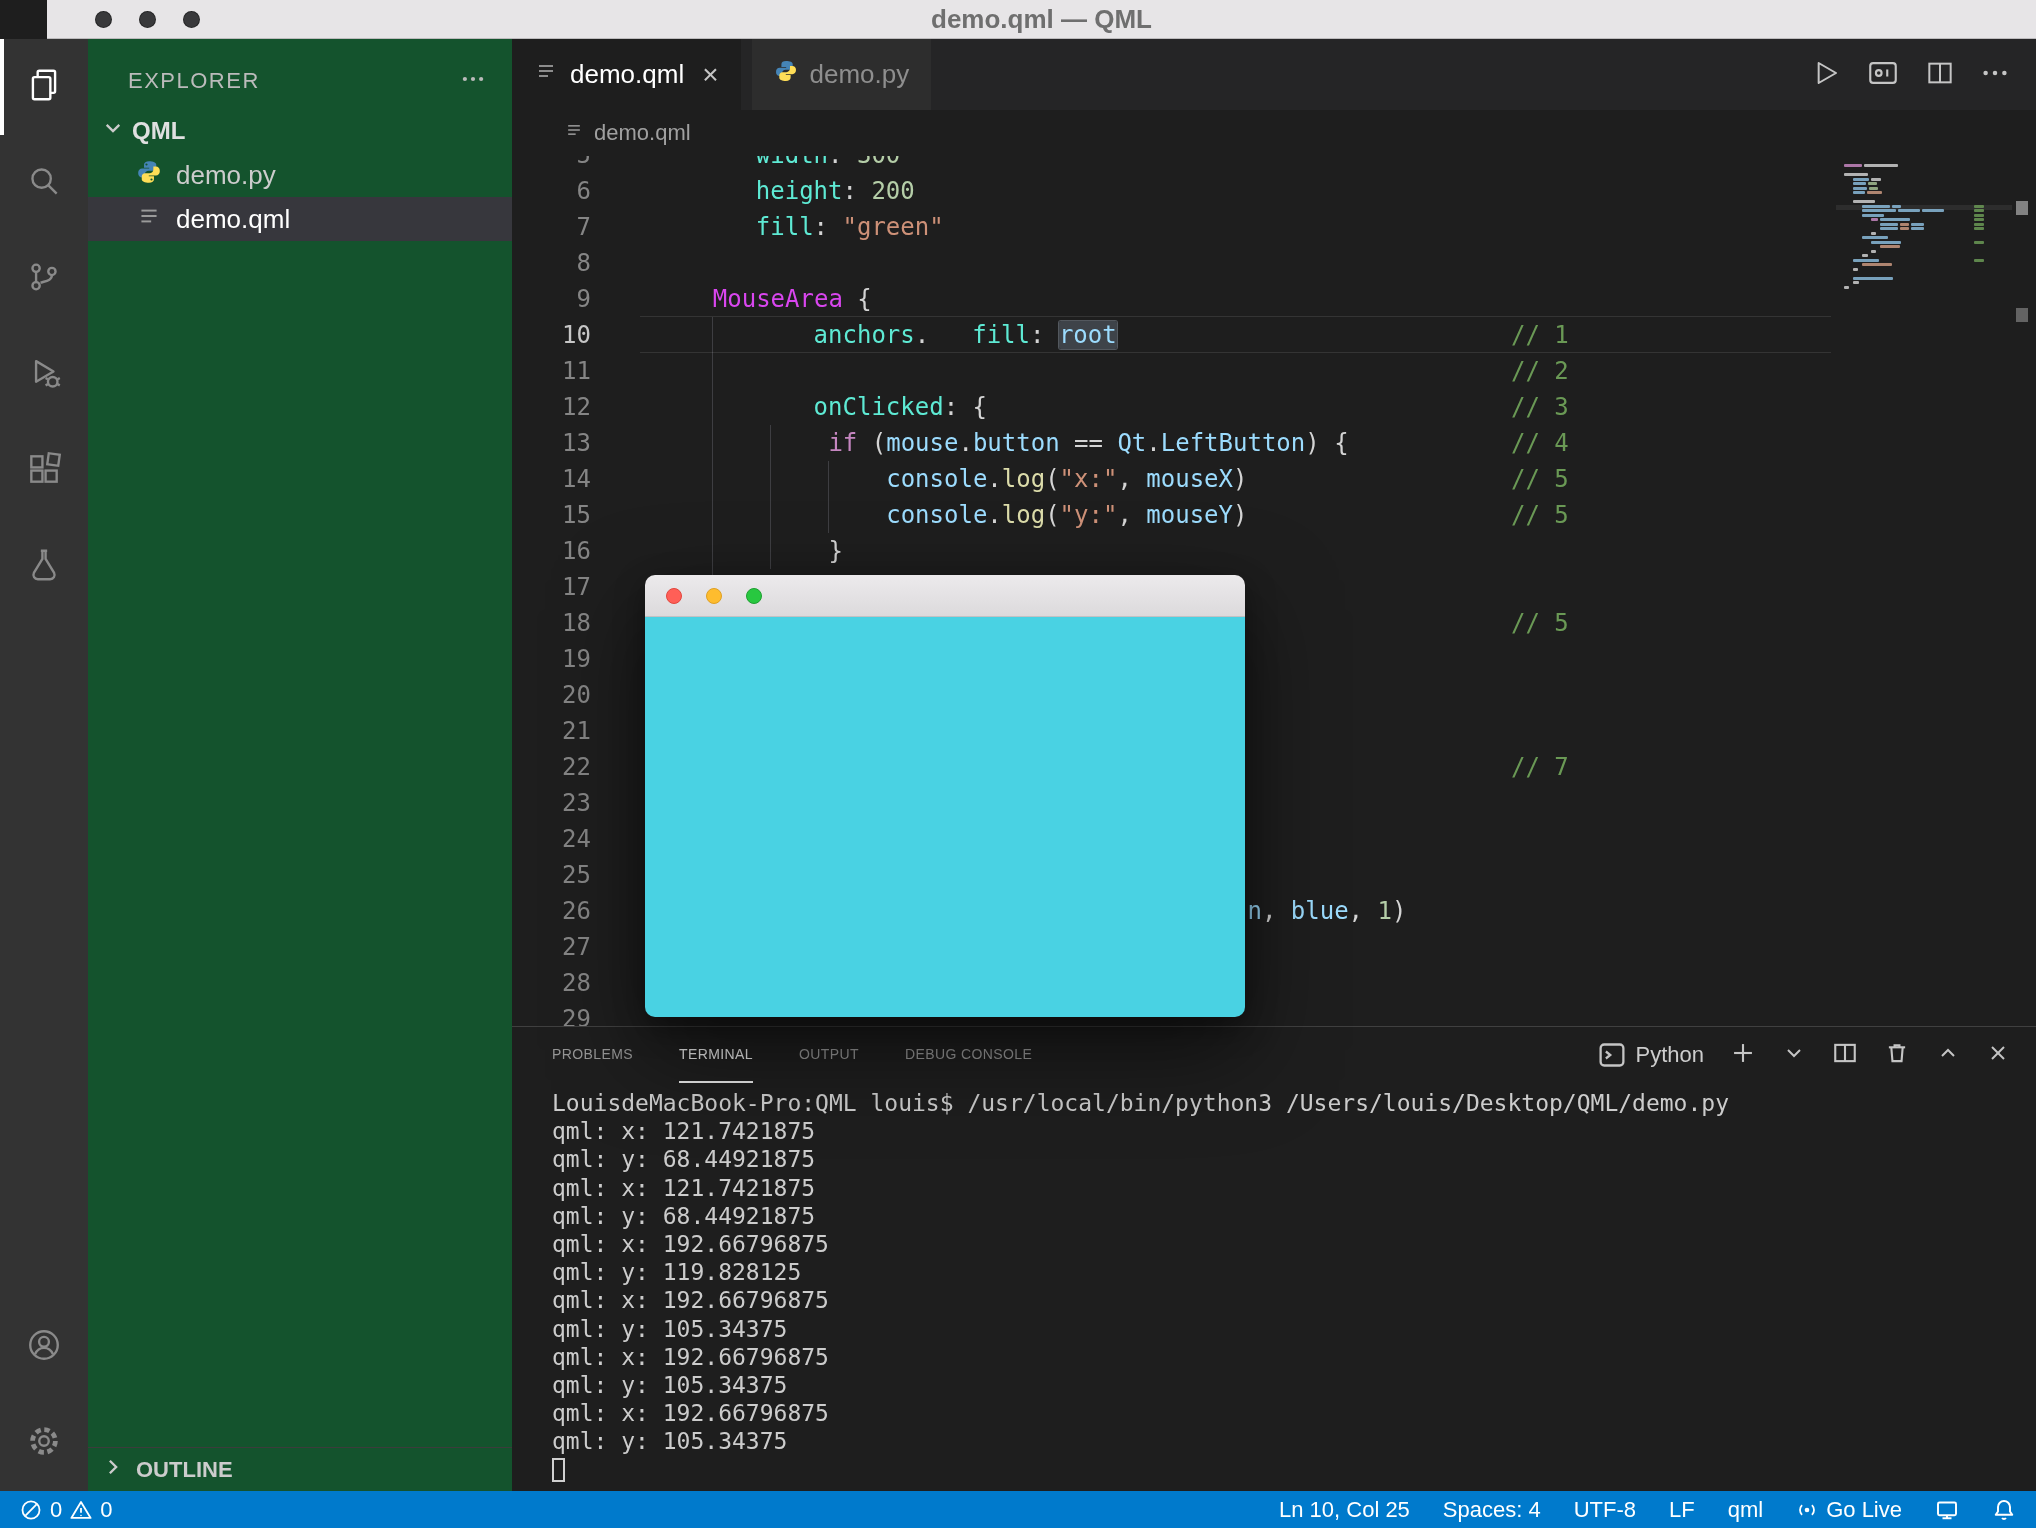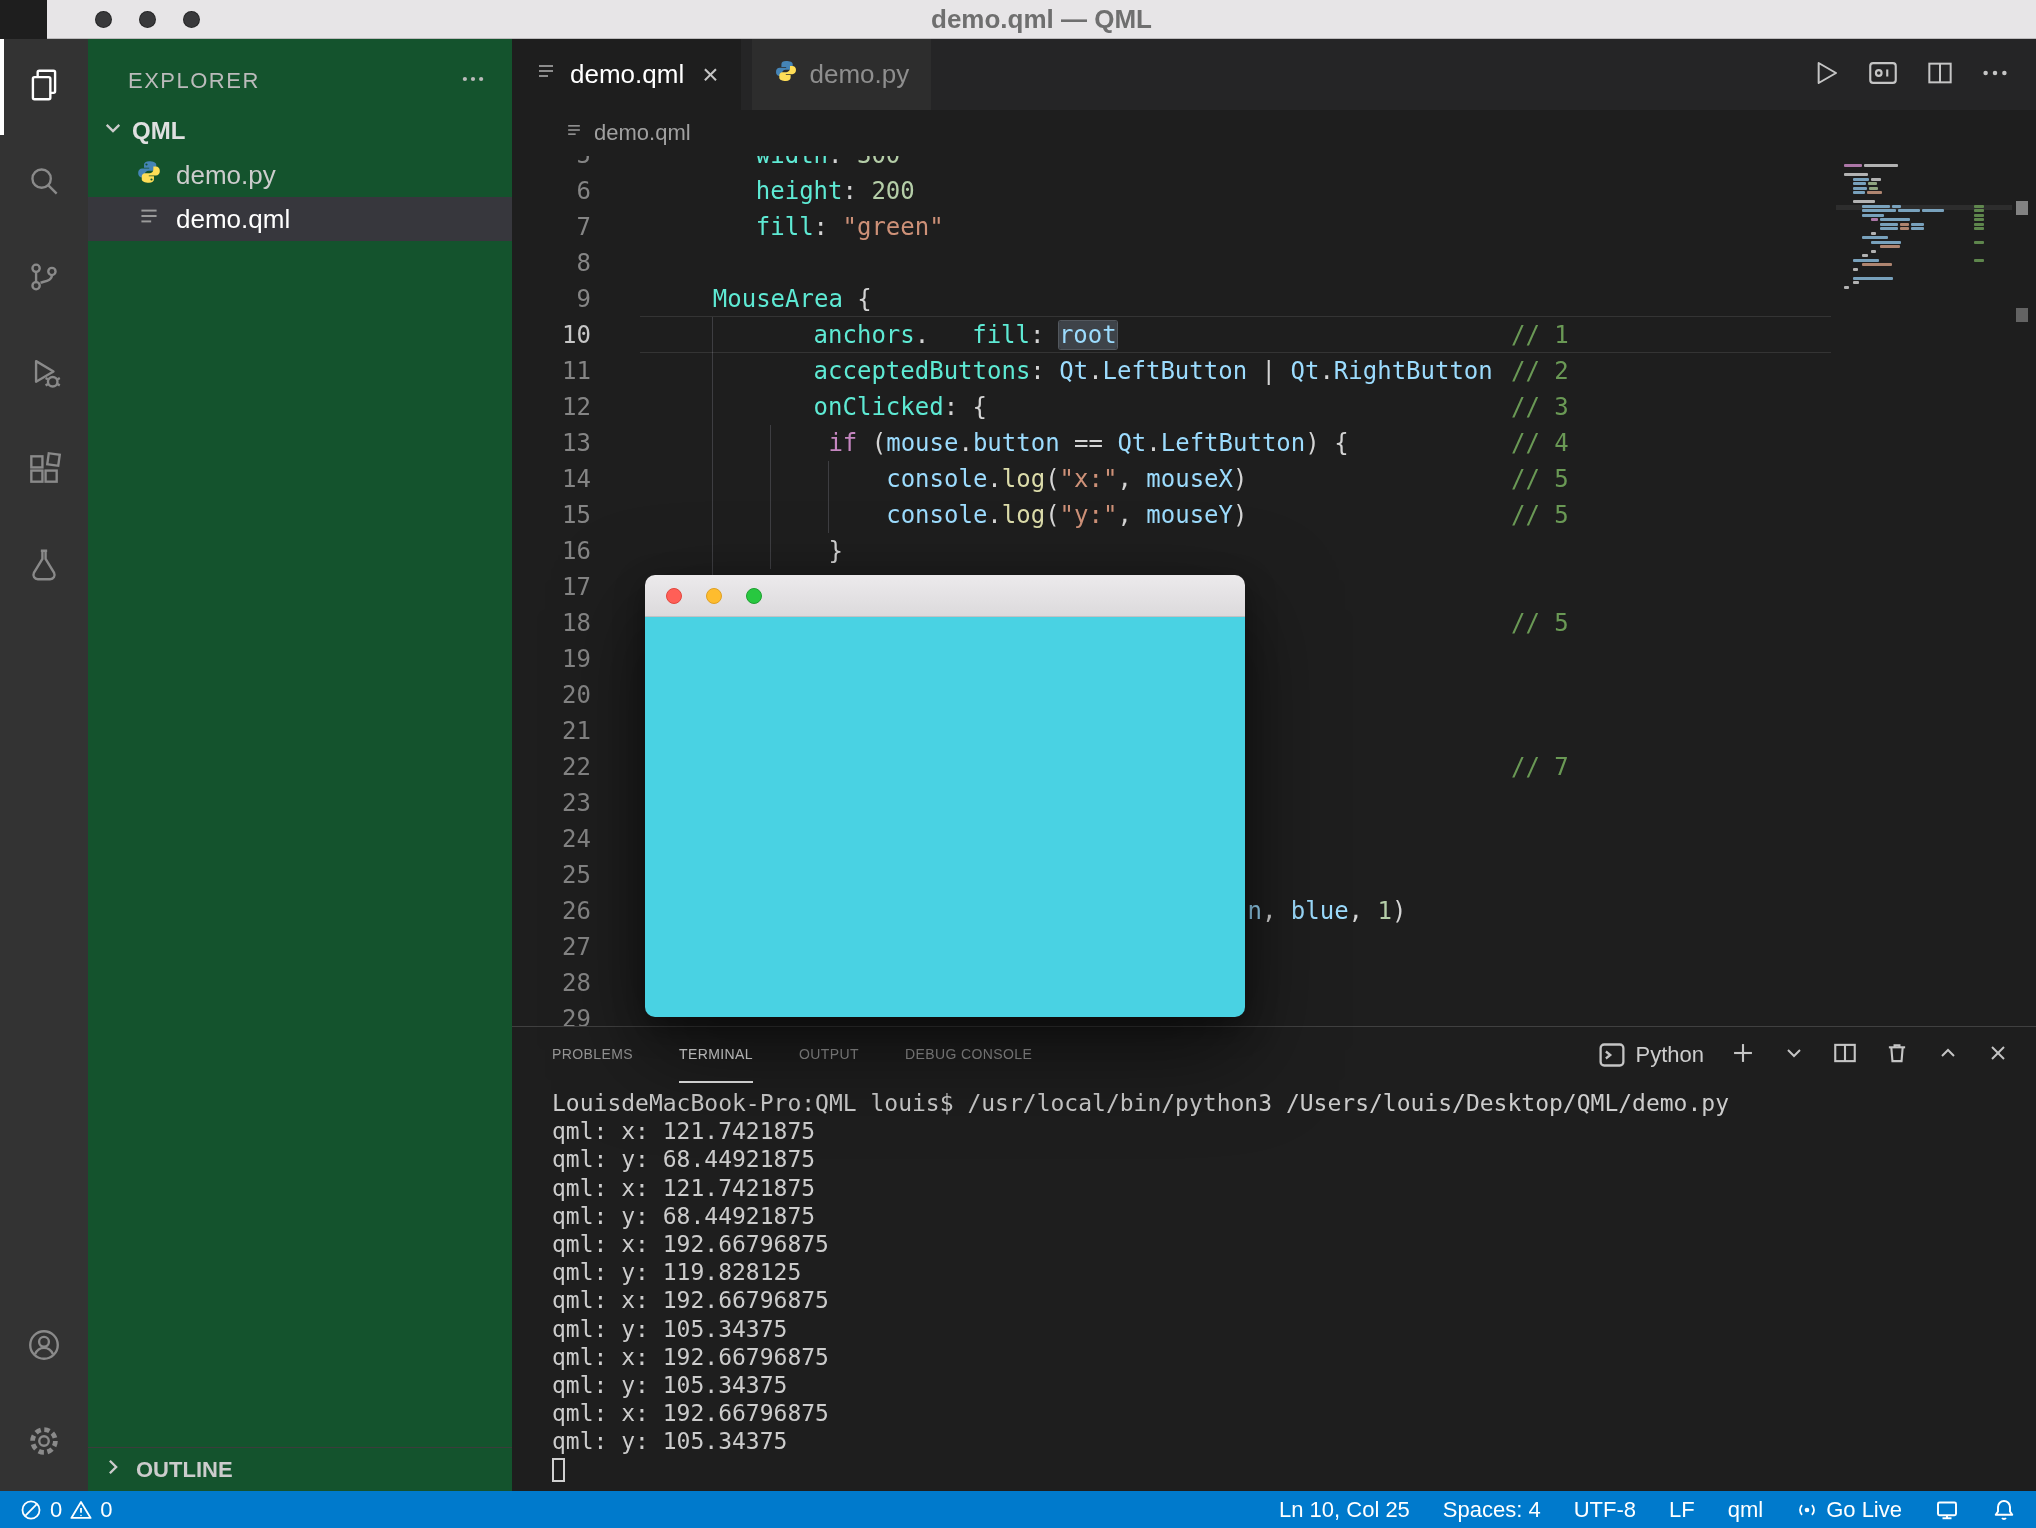--- a/index.html
+++ b/index.html
@@ -56,21 +56,21 @@
   .code-area { position:relative; flex:1; overflow:hidden; background:#1e1e1e;
                font-family:"DejaVu Sans Mono", monospace; font-size:24px; }
   .code-content { position:absolute; top:-19px; left:0; right:0; }
   .crow { position:relative; height:36px; line-height:36px; display:flex; }
   .lnum { flex:0 0 79px; text-align:right; color:#858585; user-select:none; }
   .lnum.cur { color:#c6c6c6; }
   .ltext { margin-left:64px; white-space:pre; }
   .lcmt { position:absolute; left:999px; top:0; color:#6a9955; white-space:pre; }
   .tk-pln { color:#d4d4d4; } .tk-prop { color:#5eead4;margin-left:43px; } .tk-num { color:#b5cea8; }
   .tk-str { color:#ce9178; } .tk-kw { color:#c586c0; } .tk-fn { color:#dcdcaa; }
-  .tk-vr { color:#9cdcfe; } .tk-typ { color:#5eead4; }
+  .tk-vr { color:#9cdcfe; } .tk-typ { color:#d946ef; }
   .tk-hlv { color:#9cdcfe; background:#3e4349; box-shadow:0 0 0 1px #53585e; border-radius:2px; }
   .line-highlight { position:absolute; left:128px; top:160px; width:1191px; height:37px;
                     border-top:1px solid rgba(255,255,255,.10); border-bottom:1px solid rgba(255,255,255,.10);
                     pointer-events:none; }
   .iguide { position:absolute; width:0; border-left:1px solid #3e3e42; pointer-events:none; }
   .g1 { left:200px; top:161px; height:258px; }
   .g2 { left:258px; top:269px; height:144px; }
   .g3 { left:316px; top:305px; height:72px; }
   .minimap { position:absolute; left:1324px; top:0; bottom:0; width:176px; background:#1e1e1e; }
   .mmbar { position:absolute; height:3px; opacity:.85; border-radius:1px; }
@@ -338,21 +338,20 @@
             <span class="lnum">9</span>
             <span class="ltext"><span class="tk-pln">    </span><span class="tk-typ">MouseArea</span><span class="tk-pln"> {</span></span>
           </div>
           <div class="crow">
             <span class="lnum cur">10</span>
             <span class="ltext"><span class="tk-pln">        </span><span class="tk-prop">anchors</span><span class="tk-pln">.</span><span class="tk-prop">fill</span><span class="tk-pln">: </span><span class="tk-hlv">root</span></span>
             <span class="lcmt">// 1</span>
           </div>
           <div class="crow">
             <span class="lnum">11</span>
-            <span class="ltext"><span class="tk-pln">        </span><span class="tk-prop">acceptedButtons</span><span class="tk-pln">: </span><span class="tk-vr">Qt</span><span class="tk-pln">.</span><span class="tk-vr">LeftButton</span><span class="tk-pln"> | </span><span class="tk-vr">Qt</span><span class="tk-pln">.</span><span class="tk-vr">RightButton</span></span>
             <span class="lcmt">// 2</span>
           </div>
           <div class="crow">
             <span class="lnum">12</span>
             <span class="ltext"><span class="tk-pln">        </span><span class="tk-prop">onClicked</span><span class="tk-pln">: {</span></span>
             <span class="lcmt">// 3</span>
           </div>
           <div class="crow">
             <span class="lnum">13</span>
             <span class="ltext"><span class="tk-pln">            </span><span class="tk-kw">if</span><span class="tk-pln"> (</span><span class="tk-vr">mouse</span><span class="tk-pln">.</span><span class="tk-vr">button</span><span class="tk-pln"> == </span><span class="tk-vr">Qt</span><span class="tk-pln">.</span><span class="tk-vr">LeftButton</span><span class="tk-pln">) {</span></span>

